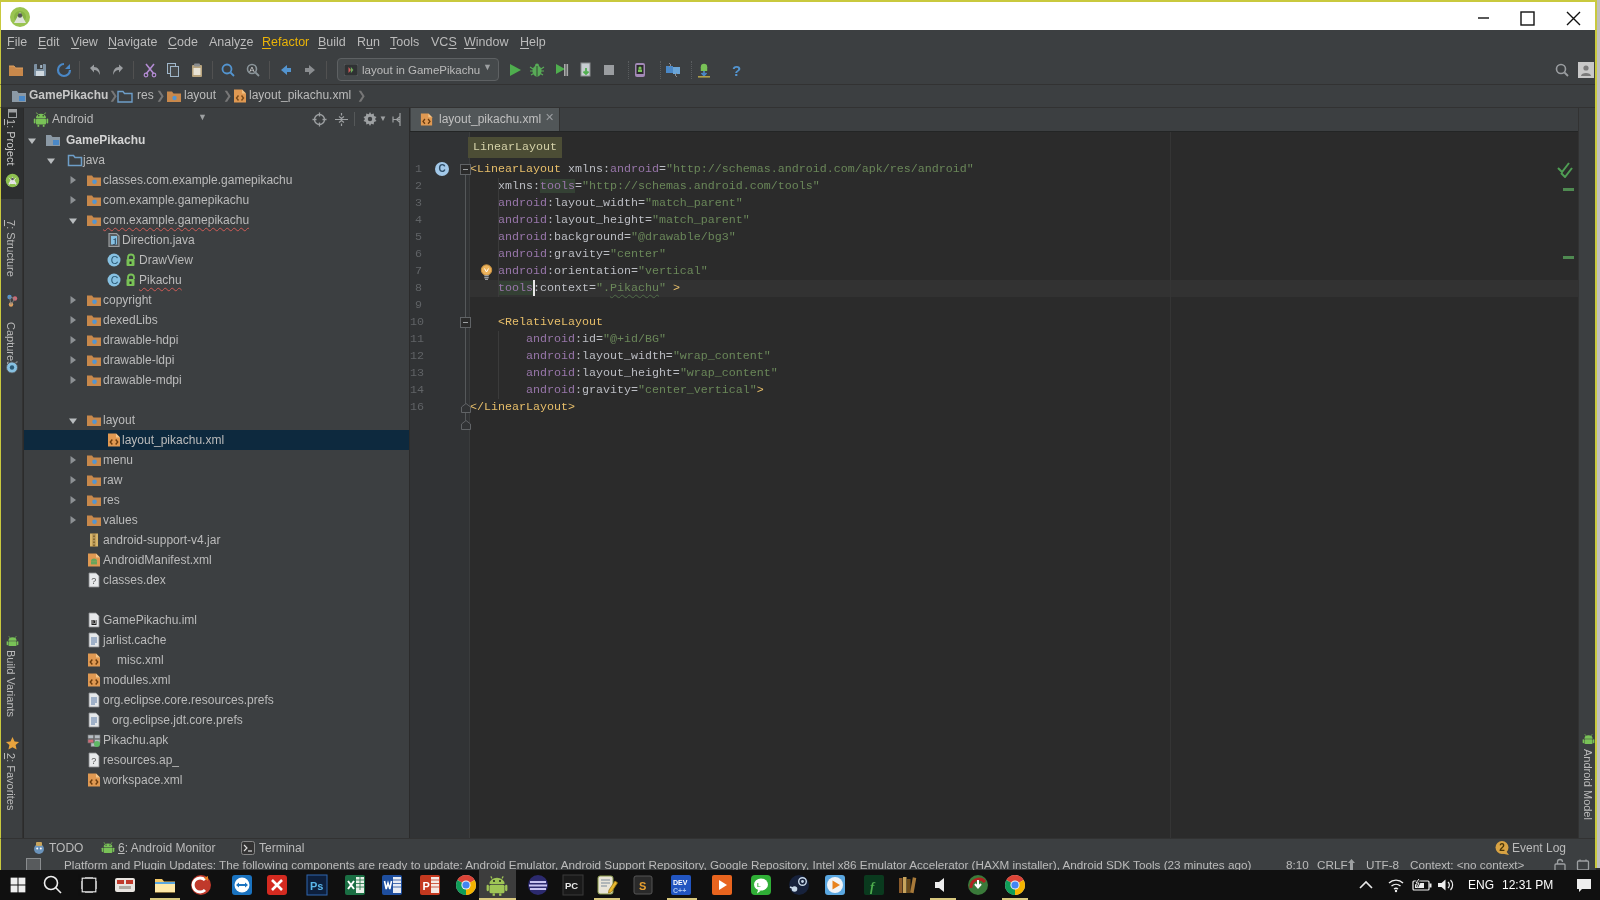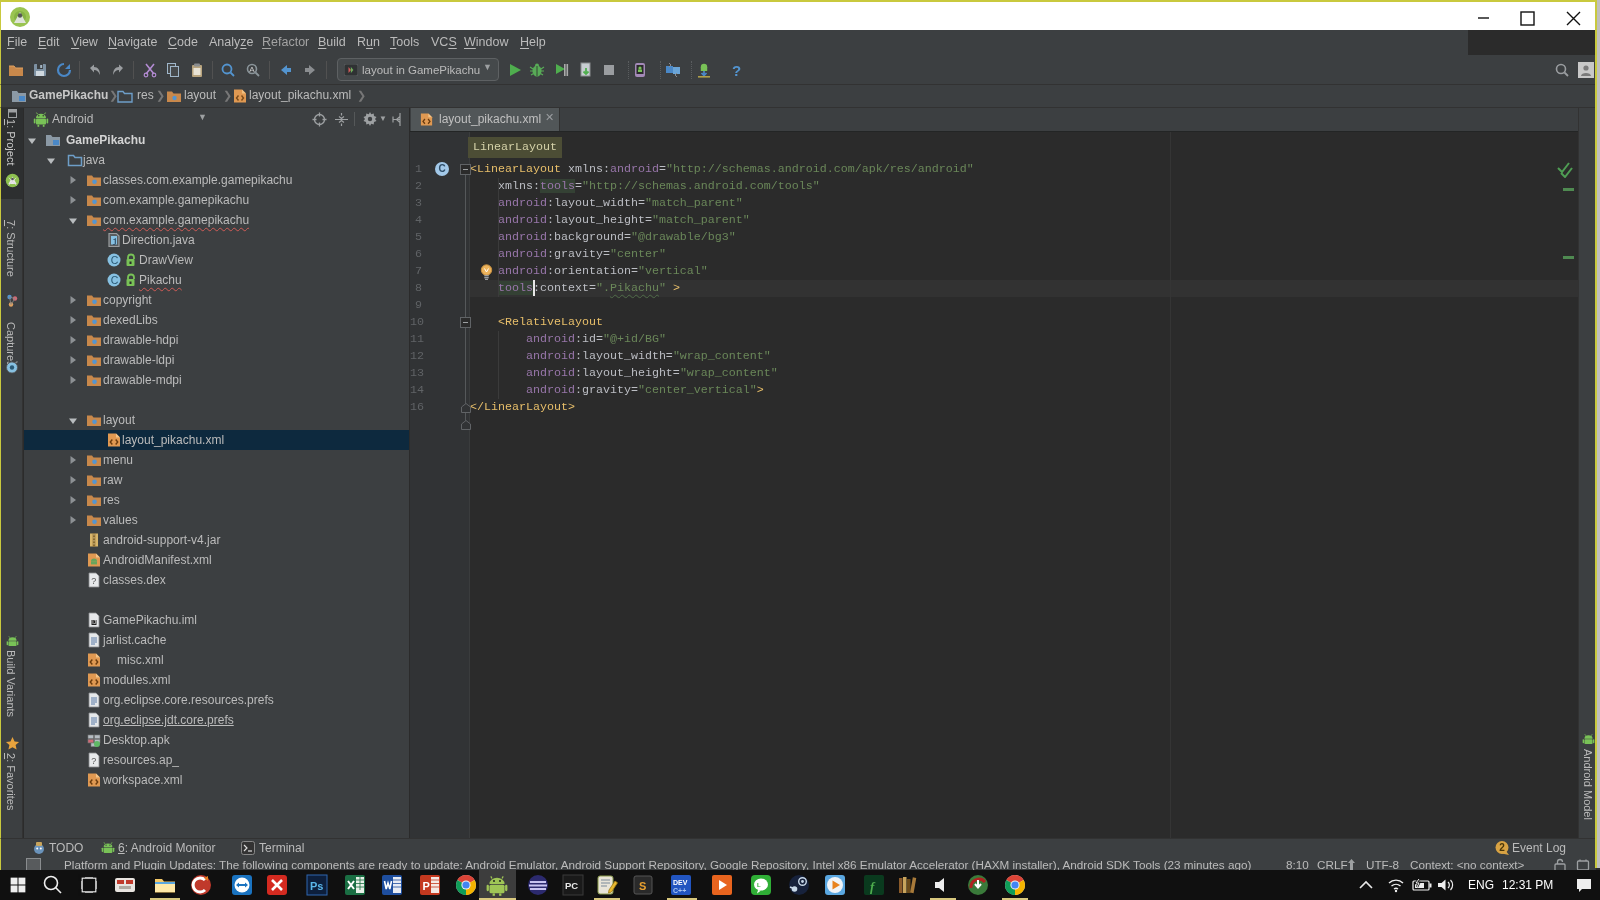--- a/index.html
+++ b/index.html
@@ -9,21 +9,21 @@
   #root { position:absolute; left:0; top:0; width:1600px; height:900px; }
 
   
   #titlebar { left:0; top:0; width:1600px; height:30px; background:#ffffff;
     border-top:2px solid #c9c93e; border-left:1px solid #c9c93e; }
   #title-text { left:31px; top:8px; font-size:12px; color:#1b1b1b; white-space:nowrap; }
   #rightedge { left:1595px; top:0; width:2px; height:868px; background:#c9c93e; z-index:60; }
   #rightgray { left:1597px; top:0; width:3px; height:868px; background:#bfbfbf; z-index:60; }
 
   
-  #menubar { left:0; top:30px; width:1468px; height:25px; background:#3c3f41;
+  #menubar { left:0; top:30px; width:1596px; height:25px; background:#3c3f41;
     border-left:1px solid #c9c93e; }
   .mn { text-decoration:underline; text-underline-offset:2px; }
 
   
   #toolbar { left:0; top:55px; width:1596px; height:30px; background:#3c3f41;
     border-bottom:1px solid #323232; border-left:1px solid #c9c93e;}
   .tbi { position:absolute; top:7px; width:16px; height:16px; }
   .tbsep { position:absolute; top:6px; width:1px; height:18px; background:#515151; }
 
   
@@ -99,21 +99,21 @@
     </svg>
   </div>
 
   <div class="abs" id="menubar">
       <div style="position:absolute;left:6px;top:5px;font-size:12.5px;color:#bbbbbb;"><span class="mn">F</span>ile</div>
       <div style="position:absolute;left:37px;top:5px;font-size:12.5px;color:#bbbbbb;"><span class="mn">E</span>dit</div>
       <div style="position:absolute;left:70px;top:5px;font-size:12.5px;color:#bbbbbb;"><span class="mn">V</span>iew</div>
       <div style="position:absolute;left:107px;top:5px;font-size:12.5px;color:#bbbbbb;"><span class="mn">N</span>avigate</div>
       <div style="position:absolute;left:167px;top:5px;font-size:12.5px;color:#bbbbbb;"><span class="mn">C</span>ode</div>
       <div style="position:absolute;left:208px;top:5px;font-size:12.5px;color:#bbbbbb;">Analy<span class="mn">z</span>e</div>
-      <div style="position:absolute;left:261px;top:5px;font-size:12.5px;color:#a3a3a3;"><span class="mn">R</span>efactor</div>
+      <div style="position:absolute;left:261px;top:5px;font-size:12.5px;color:#eab308;"><span class="mn">R</span>efactor</div>
       <div style="position:absolute;left:317px;top:5px;font-size:12.5px;color:#bbbbbb;"><span class="mn">B</span>uild</div>
       <div style="position:absolute;left:356px;top:5px;font-size:12.5px;color:#bbbbbb;">R<span class="mn">u</span>n</div>
       <div style="position:absolute;left:389px;top:5px;font-size:12.5px;color:#bbbbbb;"><span class="mn">T</span>ools</div>
       <div style="position:absolute;left:430px;top:5px;font-size:12.5px;color:#bbbbbb;">VC<span class="mn">S</span></div>
       <div style="position:absolute;left:463px;top:5px;font-size:12.5px;color:#bbbbbb;"><span class="mn">W</span>indow</div>
       <div style="position:absolute;left:519px;top:5px;font-size:12.5px;color:#bbbbbb;"><span class="mn">H</span>elp</div>
     </div>
 
   <div class="abs" id="toolbar">
       <div class="tbi" style="left:7px;"><svg width="16" height="16" viewBox="0 0 16 16">
@@ -594,34 +594,34 @@
           <path d="M3 1 h7 l3 3 v11 H3 Z" fill="#e6e8ea" stroke="#8a8d90" stroke-width="0.8"></path>
           <path d="M5 6 h6 M5 8 h6 M5 10 h6 M5 12 h4" stroke="#4a6e9e" stroke-width="0.9"></path>
         </svg>
         <div class="lbl" style="left:79px;">org.eclipse.core.resources.prefs</div>
       </div>
       <div class="trow" style="top:580px;">
         <svg class="ticon" style="left:62px;" width="16" height="16" viewBox="0 0 16 16">
           <path d="M3 1 h7 l3 3 v11 H3 Z" fill="#e6e8ea" stroke="#8a8d90" stroke-width="0.8"></path>
           <path d="M5 6 h6 M5 8 h6 M5 10 h6 M5 12 h4" stroke="#4a6e9e" stroke-width="0.9"></path>
         </svg>
-        <div class="lbl" style="left:79px;text-decoration:underline;">org.eclipse.jdt.core.prefs</div>
+        <div class="lbl" style="left:88px;">org.eclipse.jdt.core.prefs</div>
       </div>
       <div class="trow" style="top:600px;">
         <svg class="ticon" style="left:62px;" width="16" height="16" viewBox="0 0 16 16">
           <g stroke="#777" stroke-width="0.6" fill="#b5bcc2">
             <rect x="2" y="3" width="5.5" height="3.6"></rect>
             <rect x="8.5" y="3" width="5.5" height="3.6"></rect>
             <rect x="2" y="7.3" width="5.5" height="3.6" fill="#d06a76"></rect>
             <rect x="8.5" y="7.3" width="5.5" height="3.6"></rect>
             <rect x="5" y="11" width="5.5" height="3.6"></rect>
           </g>
           <circle cx="11" cy="12" r="3" fill="#5fb865"></circle>
         </svg>
-        <div class="lbl" style="left:79px;">Desktop.apk</div>
+        <div class="lbl" style="left:79px;">Pikachu.apk</div>
       </div>
       <div class="trow" style="top:620px;">
         <svg class="ticon" style="left:62px;" width="16" height="16" viewBox="0 0 16 16">
           <path d="M3 1 h7 l3 3 v11 H3 Z" fill="#e6e8ea" stroke="#8a8d90" stroke-width="0.8"></path>
           <text x="5.2" y="12" font-size="9" fill="#555" font-family="Liberation Sans">?</text>
         </svg>
         <div class="lbl" style="left:79px;">resources.ap_</div>
       </div>
       <div class="trow" style="top:640px;">
         <svg class="ticon" style="left:62px;" width="16" height="16" viewBox="0 0 16 16">

